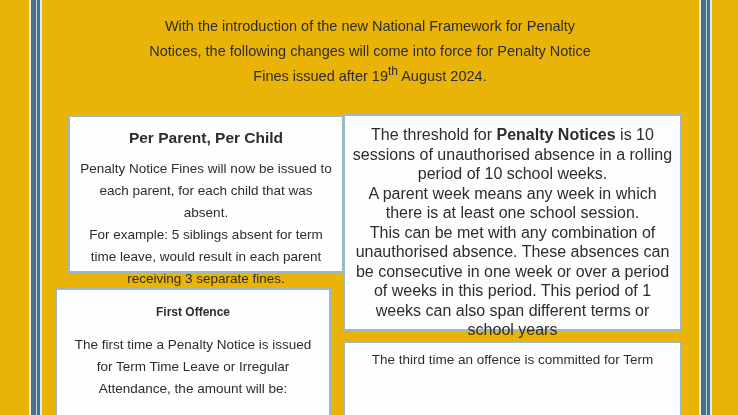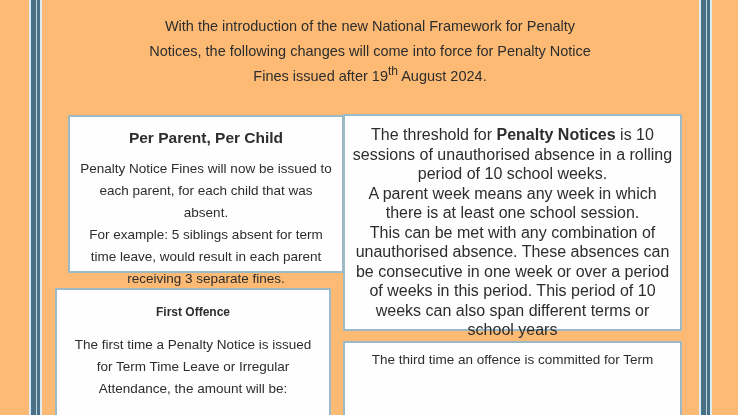--- a/index.html
+++ b/index.html
@@ -1,19 +1,19 @@
 <!DOCTYPE html>
 <html><head>
 <meta charset="utf-8">
 <style>
   html,body { margin:0; padding:0; }
   .page {
     position:relative;
     width:738px; height:415px;
-    background:#fdba74;
+    background:#eab308;
     font-family:"Liberation Sans", sans-serif;
     color:#2d2d2d;
     overflow:hidden;
   }
   .page-border {
     position:absolute; top:0; bottom:0; width:13px;
     background:linear-gradient(to right,
       #dbedf3 0px, #dbedf3 2px,
       #4a7088 2px, #4a7088 7px,
       #bcd6de 7px, #bcd6de 8px,
@@ -85,20 +85,20 @@
 
   <div class="box box-b">
     <h3>First Offence</h3>
     <p>The first time a Penalty Notice is issued for Term Time Leave or Irregular Attendance, the amount will be:</p>
 
   </div>
 
   <div class="box box-c">
     <p><span>The threshold for </span><strong>Penalty Notices</strong><span> is 10 sessions of unauthorised absence in a rolling period of 10 school weeks.</span></p>
     <p>A parent week means any week in which there is at least one school session.</p>
-    <p>This can be met with any combination of unauthorised absence. These absences can be consecutive in one week or over a period of weeks in this period. This period of 10 weeks can also span different terms or school years</p>
+    <p>This can be met with any combination of unauthorised absence. These absences can be consecutive in one week or over a period of weeks in this period. This period of 1 weeks can also span different terms or school years</p>
   </div>
 
   <div class="box box-d">
     <p>The third time an offence is committed for Term</p>
   </div>
 
 </div>
 
 </body></html>

